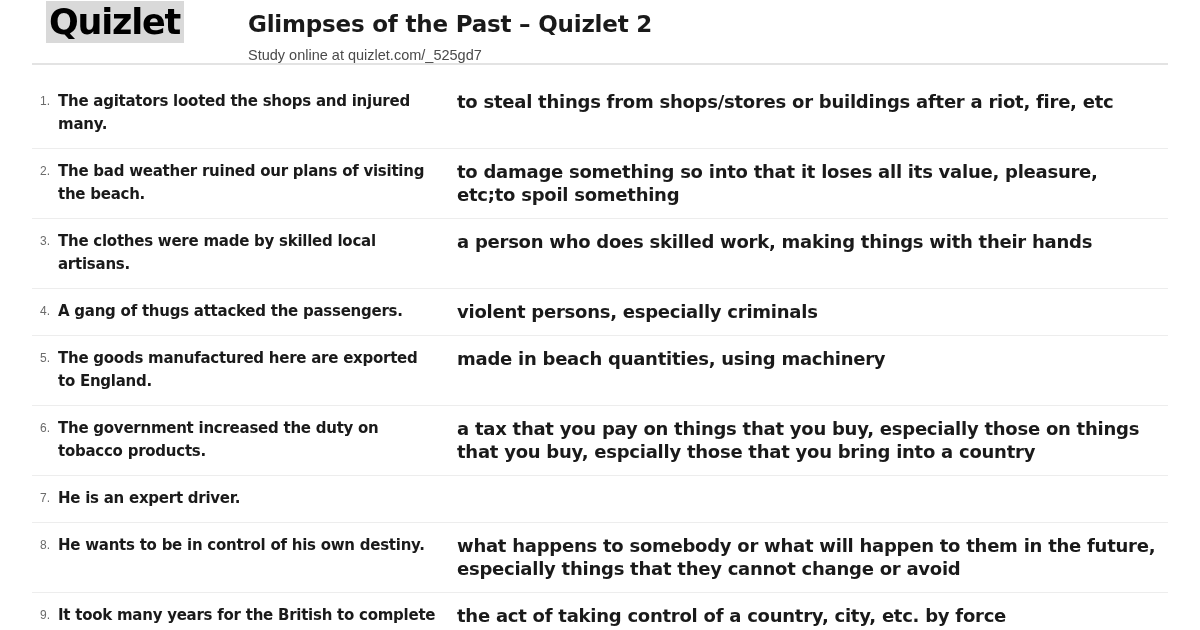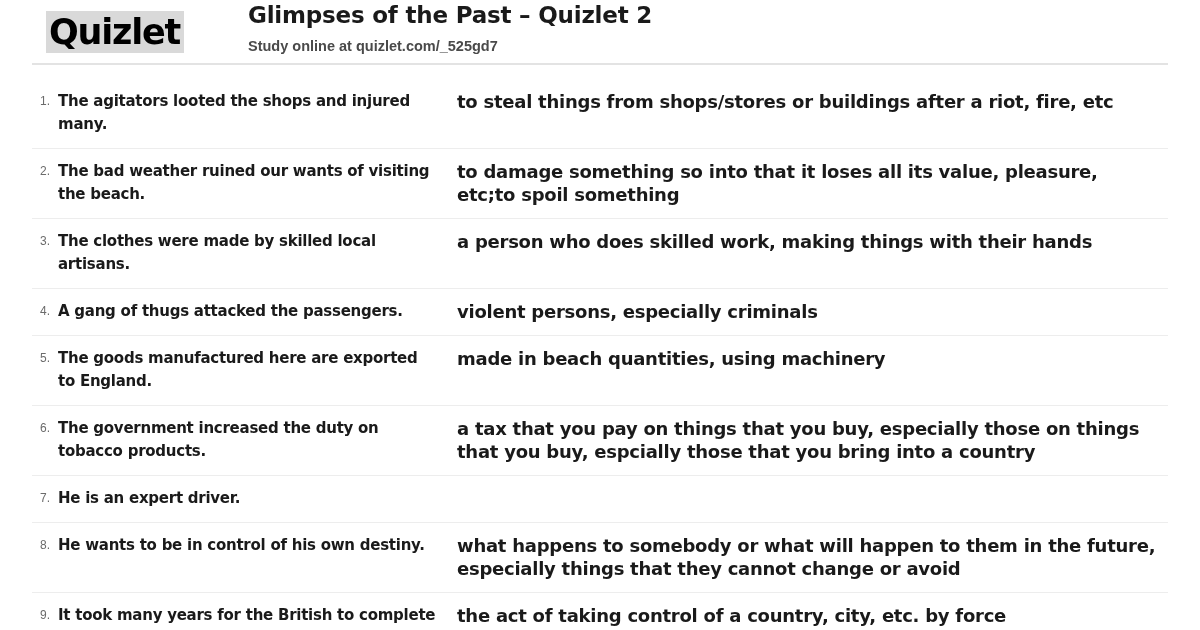--- a/index.html
+++ b/index.html
@@ -33,21 +33,21 @@
   .header-inner {
     display: flex;
     align-items: flex-start;
     padding-top: 0px;
   }
 
   .logo-wrap {
     flex: 0 0 auto;
     width: 216px;
     padding-left: 14px;
-    padding-top: 11px;
+    padding-top: 1px;
   }
 
   .logo {
     display: inline-block;
     background: #d9d9d9;
     color: #000000;
     font-family: "DejaVu Sans", sans-serif;
     font-weight: 700;
     font-size: 35px;
     line-height: 42px;
@@ -61,26 +61,26 @@
   }
 
   .doc-title {
     font-family: "DejaVu Sans", sans-serif;
     font-weight: 700;
     font-size: 23px;
     line-height: 28px;
     letter-spacing: -0.2px;
     color: #1a1a1a;
     margin: 0;
-    padding-top: 1px;
+    padding-top: 10px;
   }
 
   .doc-subtitle {
     font-family: "Liberation Sans", sans-serif;
-    font-weight: 700;
+    font-weight: 400;
     font-size: 14.5px;
     line-height: 20px;
     color: #4a4a4a;
     margin: 0;
     padding-top: 7px;
   }
 
   .header-rule {
     position: absolute;
     left: 32px;
@@ -162,21 +162,21 @@
   <div class="terms">
 
     <div class="row">
       <div class="num">1.</div>
       <div class="term">The agitators looted the shops and injured many.</div>
       <div class="definition">to steal things from shops/stores or buildings after a riot, fire, etc</div>
     </div>
 
     <div class="row">
       <div class="num">2.</div>
-      <div class="term">The bad weather ruined our wants of visiting the beach.</div>
+      <div class="term">The bad weather ruined our plans of visiting the beach.</div>
       <div class="definition">to damage something so into that it loses all its value, pleasure, etc;to spoil something</div>
     </div>
 
     <div class="row">
       <div class="num">3.</div>
       <div class="term">The clothes were made by skilled local artisans.</div>
       <div class="definition">a person who does skilled work, making things with their hands</div>
     </div>
 
     <div class="row">

